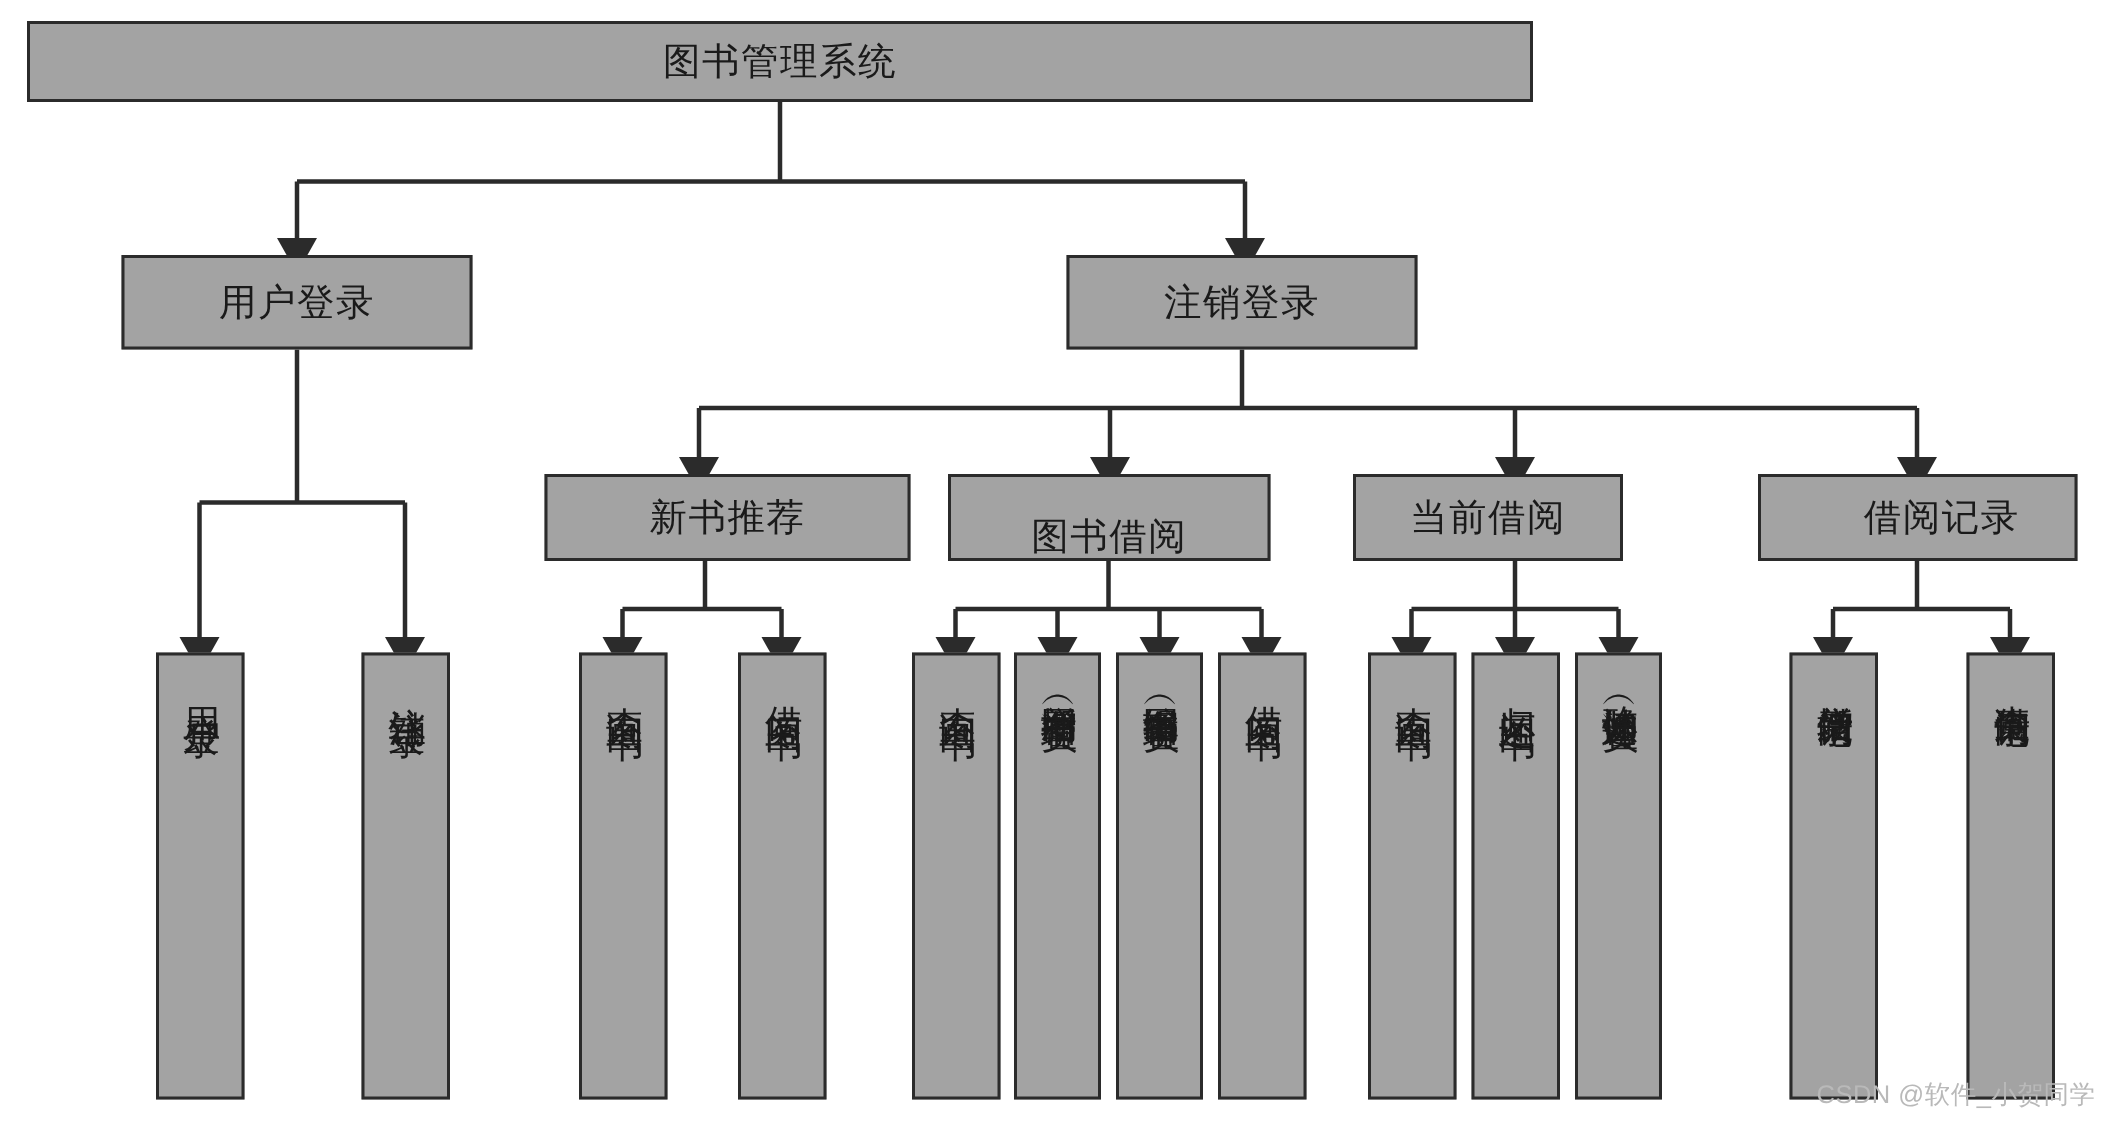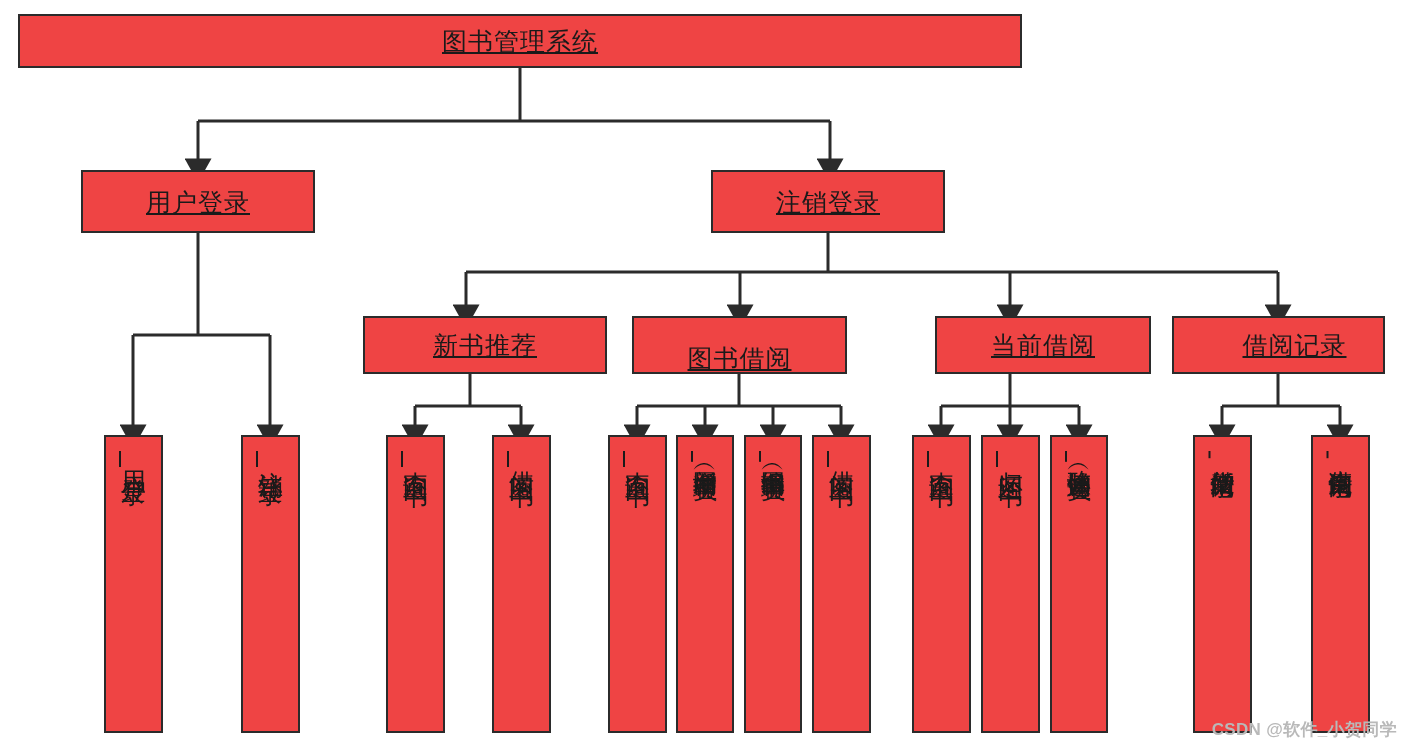--- a/index.html
+++ b/index.html
@@ -19,27 +19,26 @@
     position: absolute;
     left: 0;
     top: 0;
     width: 1405px;
     height: 747px;
     pointer-events: none;
   }
   .node {
     position: absolute;
     box-sizing: border-box;
-    background: #ef4444;
+    background: #a3a3a3;
     border: 2.5px solid #2b2b2b;
     display: flex;
     align-items: center;
     justify-content: center;
     color: #1a1a1a;
-    text-decoration: underline;
   }
   .node-label {
     display: block;
     letter-spacing: 0.04em;
     line-height: 1.12;
     white-space: nowrap;
   }
   
   .node.h .node-label {
     font-size: 25px;
@@ -62,21 +61,20 @@
     font-size: 24px;
   }
   .watermark {
     position: absolute;
     right: 8px;
     bottom: 6px;
     font-size: 17px;
     color: #b9b9b9;
     letter-spacing: 0.02em;
     white-space: nowrap;
-    font-weight: bold;
   }
 </style>
 </head>
 <body>
 
 <div id="canvas">
 
   <svg class="connectors" viewBox="0 0 1405 747" xmlns="http://www.w3.org/2000/svg">
     <defs>
       <marker id="arrow" markerWidth="9" markerHeight="9" refX="1.2" refY="4.5" orient="auto" markerUnits="strokeWidth">
@@ -137,21 +135,21 @@
   <div class="node h" style="left:711px; top:170px; width:234px; height:63px;">
     <span class="node-label">注销登录</span>
   </div>
 
   <div class="node h" style="left:363px; top:316px; width:244px; height:58px;">
     <span class="node-label">新书推荐</span>
   </div>
   <div class="node h" style="left:632px; top:316px; width:215px; height:58px;align-items:flex-end;">
     <span class="node-label">图书借阅</span>
   </div>
-  <div class="node h" style="left:902px; top:316px; width:216px; height:58px;margin-left:33px;">
+  <div class="node h" style="left:902px; top:316px; width:180px; height:58px;">
     <span class="node-label">当前借阅</span>
   </div>
   <div class="node h" style="left:1172px; top:316px; width:213px; height:58px;padding-left:32px;">
     <span class="node-label">借阅记录</span>
   </div>
 
   <div class="node v" style="left:104px; top:435px; width:59px; height:298px;">
     <span class="node-label">用户登录</span>
   </div>
   <div class="node v" style="left:241px; top:435px; width:59px; height:298px;">

